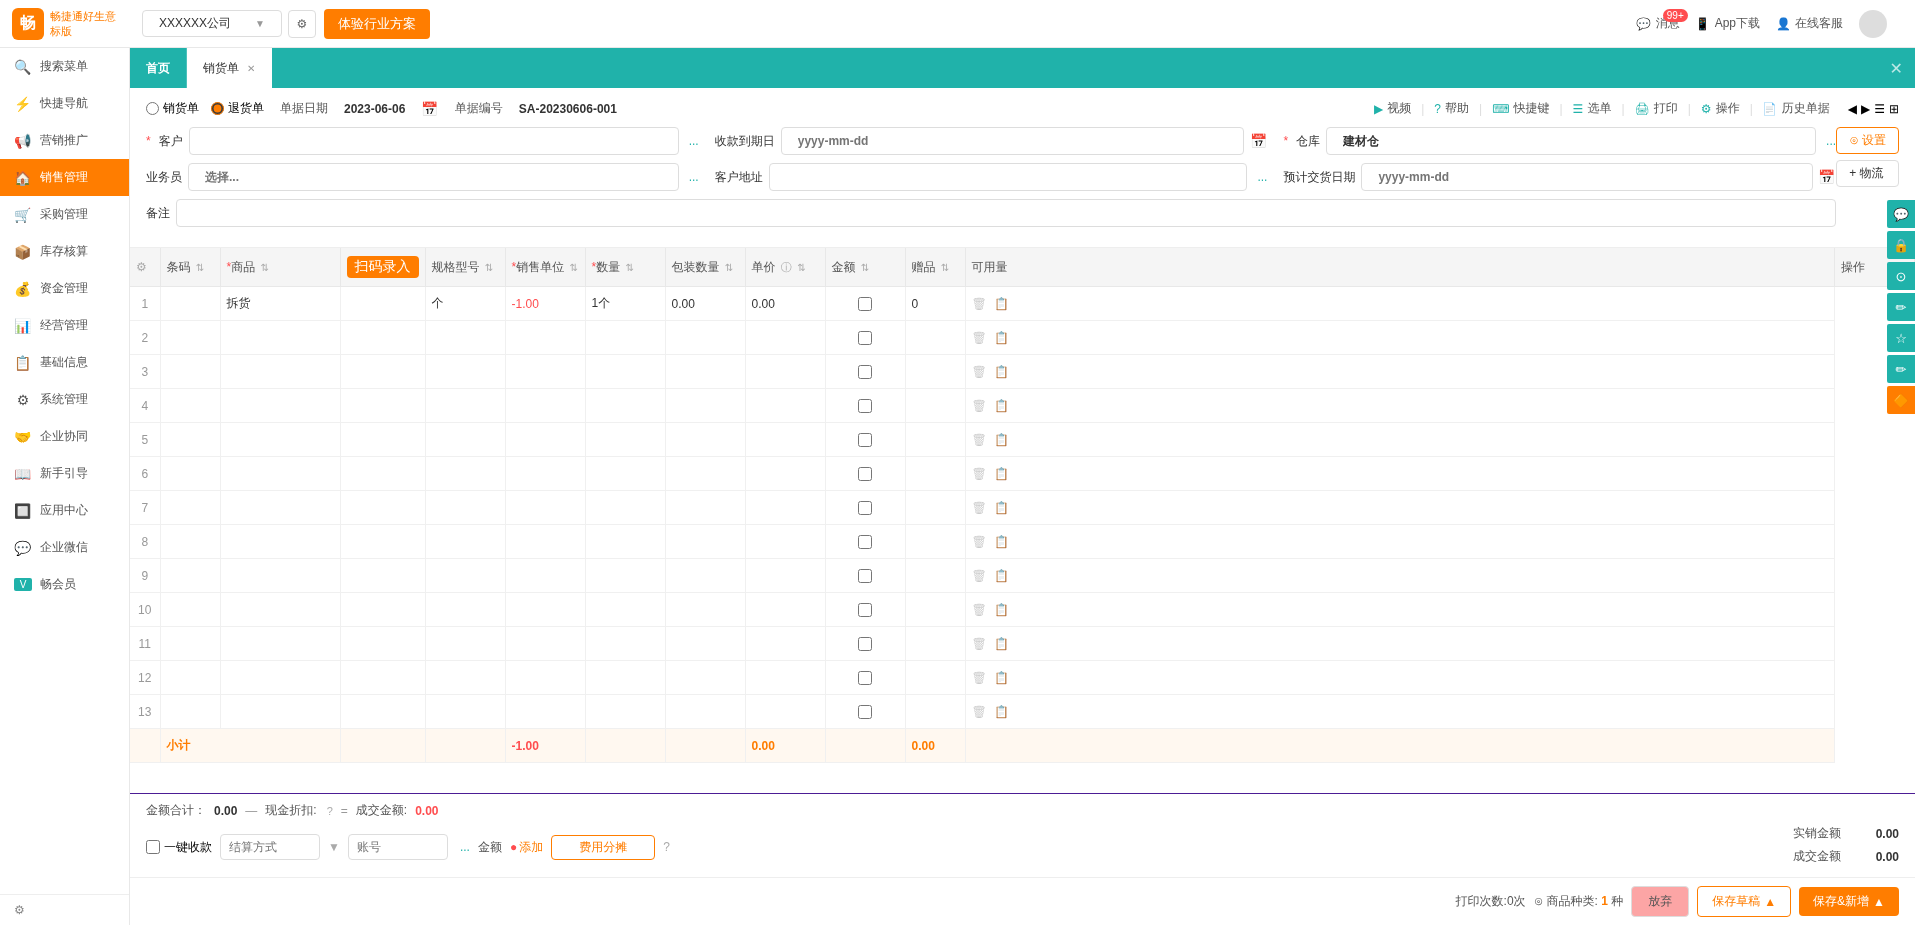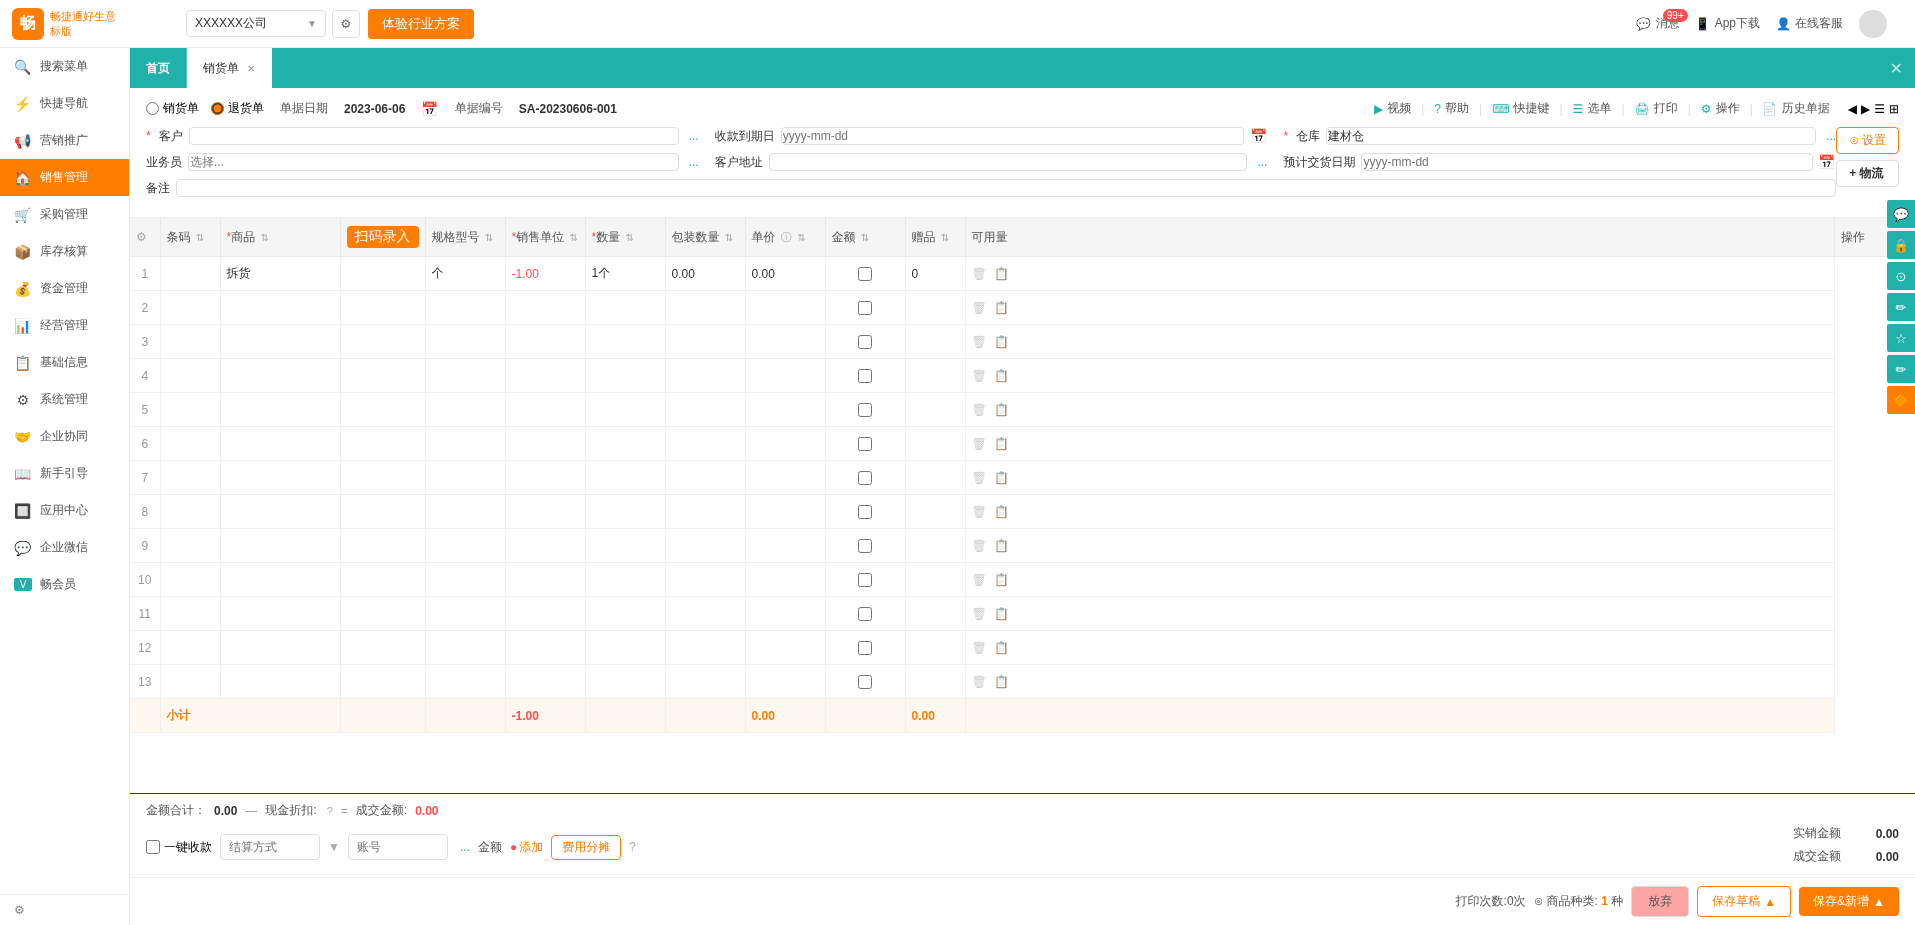--- a/index.html
+++ b/index.html
@@ -3,21 +3,21 @@
   <meta charset="utf-8">
   <style>
     * { box-sizing: border-box; margin: 0; padding: 0; font-family: 'Microsoft YaHei', Arial, sans-serif; font-size: 12px; }
     body { background: #f5f5f5; display: flex; flex-direction: column; height: 925px; overflow: hidden; }
 
     
     .top-bar { background: #fff; height: 48px; display: flex; align-items: center; padding: 0 12px; border-bottom: 1px solid #e8e8e8; flex-shrink: 0; }
     .logo-area { display: flex; align-items: center; gap: 6px; width: 130px; }
     .logo-icon { width: 32px; height: 32px; background: #ff7d00; border-radius: 6px; display: flex; align-items: center; justify-content: center; color: #fff; font-size: 16px; font-weight: bold; }
     .logo-text { font-size: 11px; color: #ff7d00; line-height: 1.3; }
-    .company-selector { display: flex; align-items: center; gap: 16px; border: 1px solid #ddd; border-radius: 4px; padding: 4px 8px; cursor: pointer; min-width: 140px; margin-left: 44px; }
+    .company-selector { display: flex; align-items: center; gap: 16px; border: 1px solid #ddd; border-radius: 4px; padding: 4px 16px; cursor: pointer; min-width: 140px; }
     .company-name { color: #333; flex: 1; }
     .chevron-down { color: #999; font-size: 10px; }
     .gear-btn { width: 28px; height: 28px; border: 1px solid #ddd; border-radius: 4px; display: flex; align-items: center; justify-content: center; cursor: pointer; margin-left: 6px; color: #666; }
     .trial-btn { background: #ff7d00; color: #fff; border: none; border-radius: 4px; padding: 6px 14px; cursor: pointer; margin-left: 8px; font-size: 13px; }
     .top-right { margin-left: auto; display: flex; align-items: center; gap: 16px; }
     .top-right-item { display: flex; align-items: center; gap: 4px; cursor: pointer; color: #555; position: relative; }
     .badge { background: #ff4d4f; color: #fff; border-radius: 10px; font-size: 10px; padding: 1px 4px; position: absolute; top: -6px; right: -8px; }
     .avatar { width: 28px; height: 28px; border-radius: 50%; background: #ddd; }
     .avatar-name { color: #333; font-size: 12px; }
 
@@ -50,27 +50,27 @@
     .radio-item input { accent-color: #ff7d00; }
     .form-header-right { margin-left: auto; display: flex; align-items: center; gap: 10px; }
     .header-action { display: flex; align-items: center; gap: 4px; color: #555; cursor: pointer; font-size: 12px; }
     .header-action .icon { color: #20b2aa; }
     .separator { color: #ddd; }
 
     .form-row { display: flex; align-items: center; gap: 16px; margin-bottom: 8px; flex-wrap: wrap; }
     .form-field { display: flex; align-items: center; gap: 6px; flex: 1; min-width: 200px; }
     .form-label { color: #333; white-space: nowrap; }
     .required { color: #ff4d4f; margin-right: 2px; }
-    .form-input { flex: 1; border: 1px solid #ddd; border-radius: 4px; padding: 4px 1px; height: 18px; color: #333; outline: none; }
+    .form-input { flex: 1; border: 1px solid #ddd; border-radius: 4px; padding: 4px 16px; height: 28px; color: #333; outline: none; font-weight: bold; }
     .dots { color: #20b2aa; cursor: pointer; margin-left: 4px; }
     .cal-icon { color: #20b2aa; cursor: pointer; font-size: 14px; }
     .form-right-actions { display: flex; flex-direction: column; gap: 6px; margin-left: auto; }
     .action-btn { padding: 4px 12px; border-radius: 4px; cursor: pointer; font-size: 12px; display: flex; align-items: center; gap: 4px; }
     .action-btn.settings { background: #fff; border: 1px solid #ff7d00; color: #ff7d00; }
-    .action-btn.logistics { background: #fff; border: 1px solid #ddd; color: #333; font-weight: bold; }
+    .action-btn.logistics { background: #fff; border: 1px solid #ddd; color: #333; }
 
     
     .table-container { flex: 1; overflow: auto; background: #fff; }
     table { width: 100%; border-collapse: collapse; }
     thead tr { background: #f5f5f5; }
     th { padding: 8px 6px; text-align: left; border-bottom: 1px solid #e8e8e8; border-right: 1px solid #e8e8e8; color: #555; font-weight: normal; white-space: nowrap; position: sticky; top: 0; background: #f5f5f5; z-index: 1; }
     td { padding: 6px 6px; border-bottom: 1px solid #f0f0f0; border-right: 1px solid #f0f0f0; color: #333; height: 34px; }
     .row-num { color: #999; text-align: center; width: 30px; }
     .subtotal-row { background: #fff8f0 !important; }
     .subtotal-row td { color: #ff7d00; font-weight: bold; }
@@ -89,21 +89,21 @@
     .summary-label { color: #555; }
     .summary-value { color: #333; font-weight: bold; }
     .dash { color: #999; }
     .equals { color: #999; }
     .deal-amount { color: #ff4d4f; font-weight: bold; }
 
     .payment-row { display: flex; align-items: center; gap: 8px; }
     .checkbox-label { display: flex; align-items: center; gap: 4px; cursor: pointer; }
     .payment-input { border: 1px solid #ddd; border-radius: 4px; padding: 3px 8px; height: 26px; width: 100px; }
     .add-btn { color: #ff7d00; cursor: pointer; display: flex; align-items: center; gap: 2px; }
-    .expense-btn { border: 1px solid #ff7d00; color: #ff7d00; background: #fff; border-radius: 4px; padding: 3px 10px; cursor: pointer; }
+    .expense-btn { border: 1px solid #ff7d00; color: #ff7d00; background: #fff; border-radius: 4px; padding: 3px 27px; cursor: pointer; }
     .question-icon { color: #aaa; cursor: pointer; }
 
     
     .footer-bar { background: #fff; border-top: 1px solid #eee; padding: 8px 16px; display: flex; align-items: center; flex-shrink: 0; }
     .footer-stats { display: flex; align-items: center; gap: 16px; flex: 1; }
     .footer-stat { color: #555; }
     .footer-stat span { font-weight: bold; }
     .footer-right { display: flex; align-items: center; gap: 8px; margin-left: auto; }
     .print-count { color: #555; }
     .goods-type { color: #555; cursor: pointer; }

